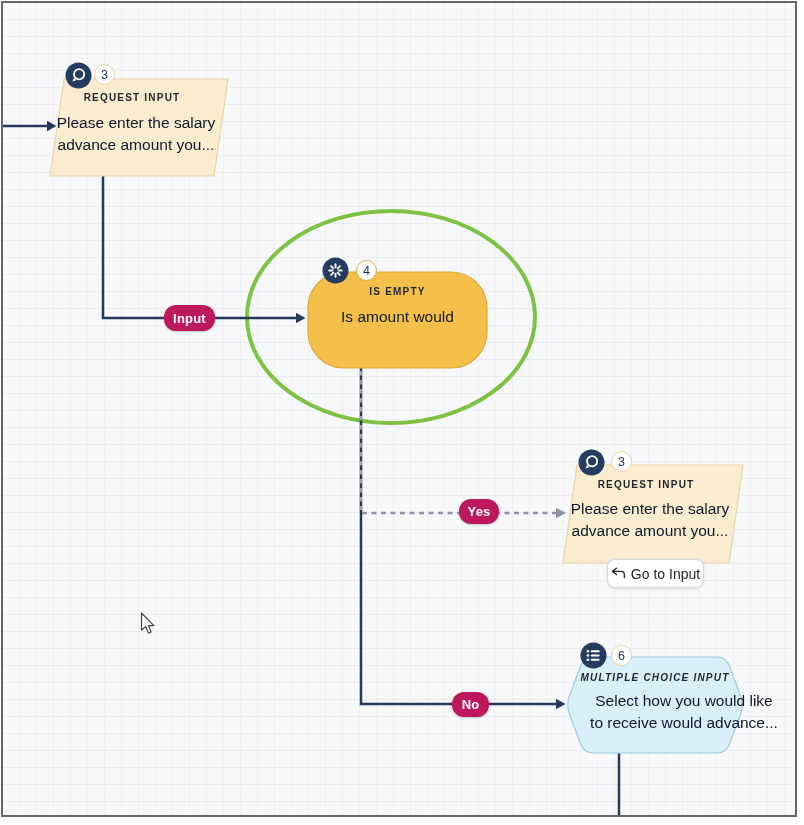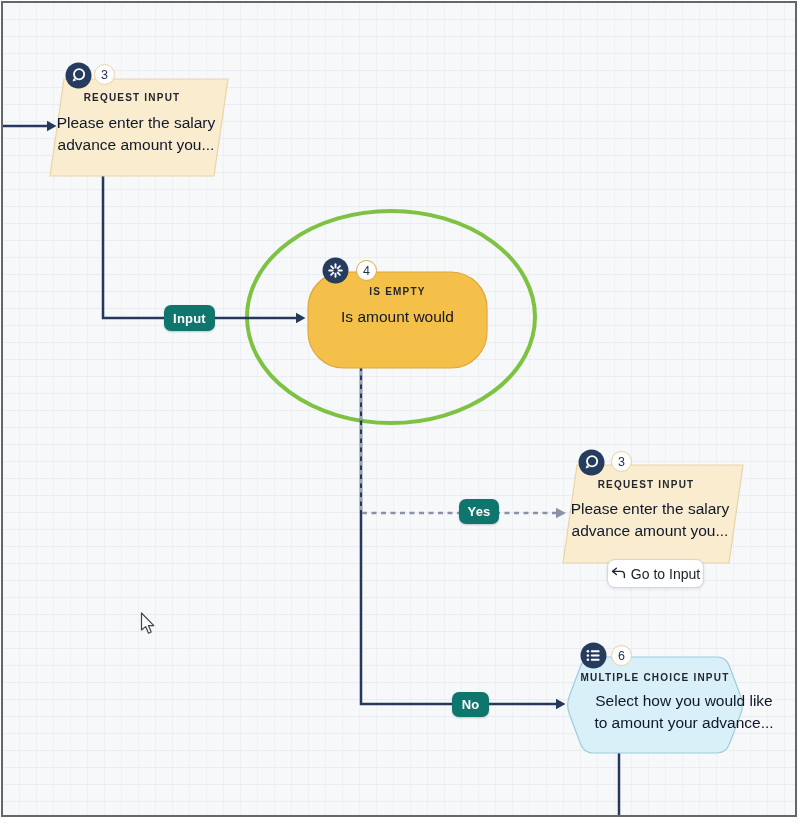--- a/index.html
+++ b/index.html
@@ -8,21 +8,21 @@
   #canvas{position:absolute;left:1px;top:1px;width:796px;height:816px;box-sizing:border-box;
           border:2px solid #63666b;background-color:#f7f8fa;
           background-image:
             repeating-linear-gradient(rgba(0,0,0,0) 0 16px, rgba(219,223,230,.45) 16px 17px),
             repeating-linear-gradient(90deg, rgba(0,0,0,0) 0 16px, rgba(219,223,230,.30) 16px 17px);}
   svg.layer{position:absolute;left:0;top:0;}
   .hdr{position:absolute;font-size:10px;font-weight:700;letter-spacing:1.2px;color:#23262e;
        text-align:center;white-space:nowrap;}
   .body-txt{position:absolute;font-size:15.5px;line-height:21.5px;color:#0f172a;text-align:center;}
   .chip{position:absolute;display:flex;align-items:center;justify-content:center;
-        background:#0f766e;color:#ffffff;font-size:13px;font-weight:700;border-radius:7px;
+        background:#be185d;color:#ffffff;font-size:13px;font-weight:700;border-radius:12px;
         box-shadow:0 1px 2px rgba(30,50,70,.25);letter-spacing:.2px;}
   .icon-circle{position:absolute;width:27px;height:27px;}
   .badge{position:absolute;width:21px;height:21px;box-sizing:border-box;background:#ffffff;
          border:1.5px solid #e7d2a0;border-radius:50%;display:flex;align-items:center;
          justify-content:center;font-size:12.5px;color:#1d3050;}
   .badge.gold{border-color:#d8ab4a;}
   #goto-btn{position:absolute;left:607px;top:559px;width:97px;height:29px;box-sizing:border-box;
         background:#ffffff;border:1px solid #d4d7dc;border-radius:8px;display:flex;
         align-items:center;justify-content:center;gap:5px;font-size:14px;color:#1b1f27;
         box-shadow:0 1px 3px rgba(40,50,70,.12);cursor:pointer;padding:0;}
@@ -119,24 +119,24 @@
 
   <div class="hdr" style="left:308px;top:286px;width:179px;">IS EMPTY</div>
   <div class="body-txt" style="left:308px;top:306px;width:179px;">Is amount would</div>
 
   <div class="hdr" style="left:563px;top:479px;width:166px;">REQUEST INPUT</div>
   <div class="body-txt" style="left:558px;top:498px;width:184px;">
     <div>Please enter the salary</div>
     <div>advance amount you...</div>
   </div>
 
-  <div class="hdr" style="left:570px;top:672px;width:170px;">MULTIPLE CHOICE INPUT</div>
+  <div class="hdr" style="left:570px;top:672px;width:170px;font-style:italic;">MULTIPLE CHOICE INPUT</div>
   <div class="body-txt" style="left:560px;top:690px;width:190px;margin-left:29px;">
     <div>Select how you would like</div>
-    <div>to amount your advance...</div>
+    <div>to receive would advance...</div>
   </div>
 
   <div class="chip" style="left:164px;top:305px;width:51px;height:26px;">Input</div>
   <div class="chip" style="left:427px;top:499px;width:40px;height:25px;margin-left:32px;">Yes</div>
   <div class="chip" style="left:452px;top:692px;width:37px;height:25px;">No</div>
 
   <button id="goto-btn">
     <span style="display:flex;">
       <svg width="15" height="13" viewBox="0 0 15 13">
         <path d="M5.4,1.3 L1.6,4.4 L5.4,7.5" fill="none" stroke="#23262e" stroke-width="1.4" stroke-linecap="round" stroke-linejoin="round"></path>

